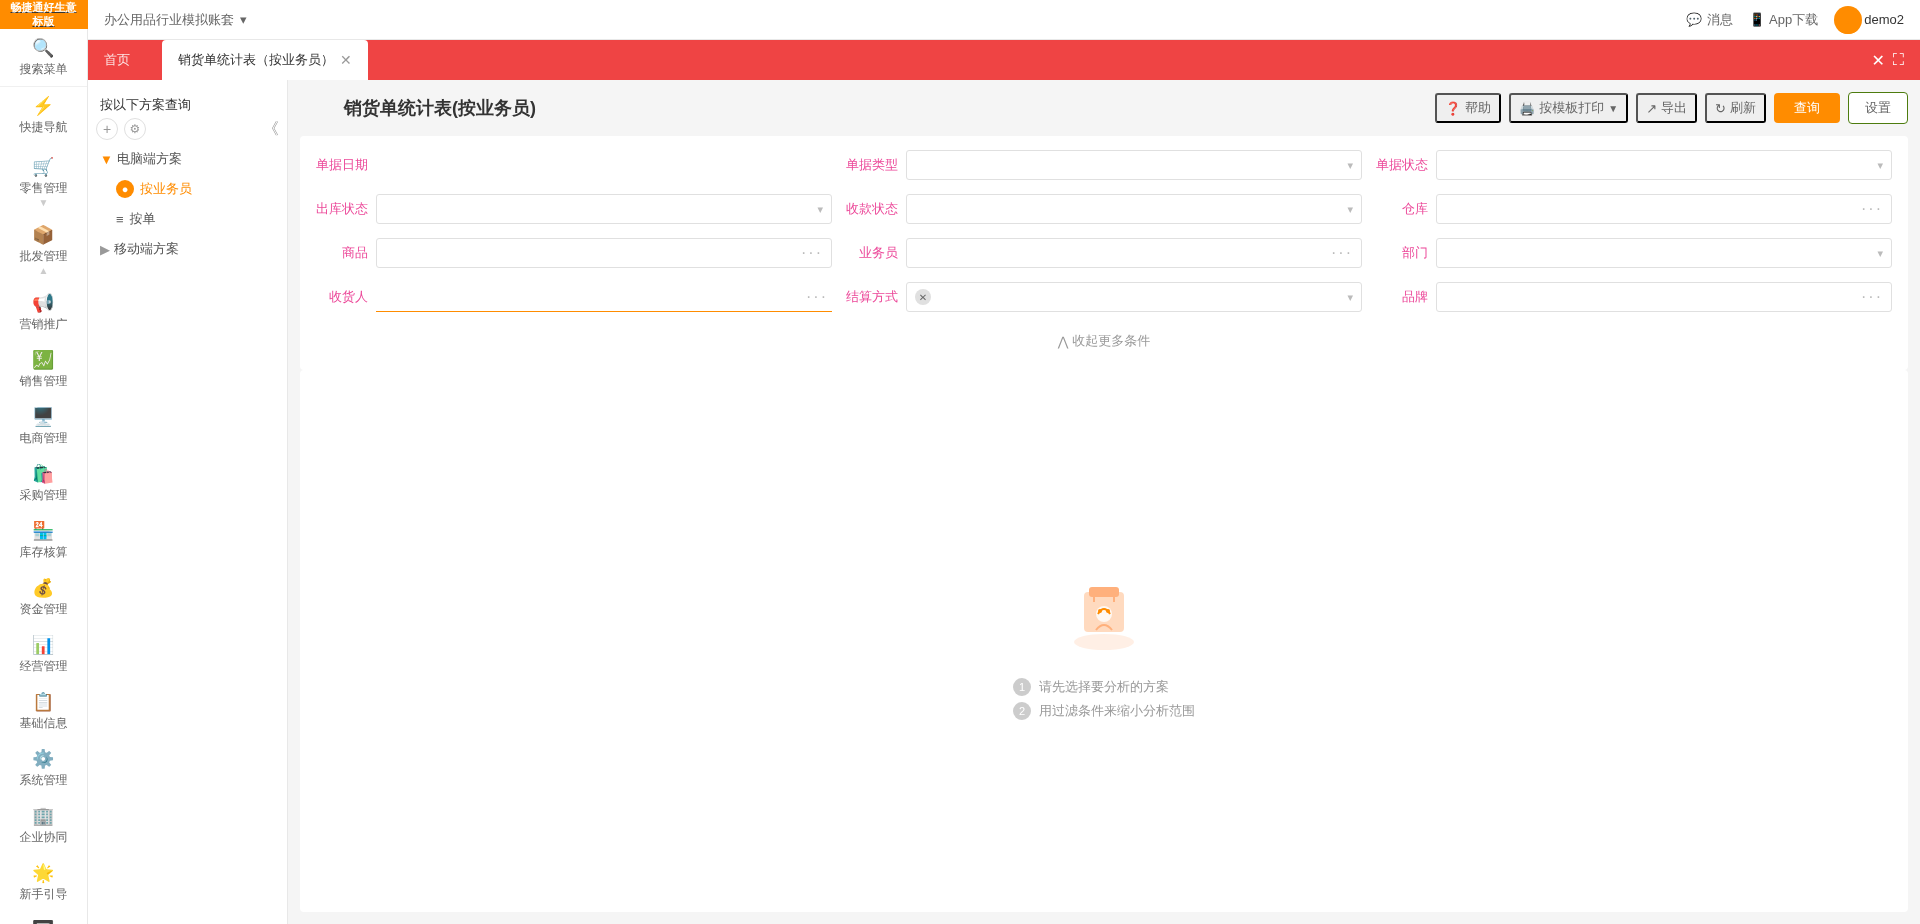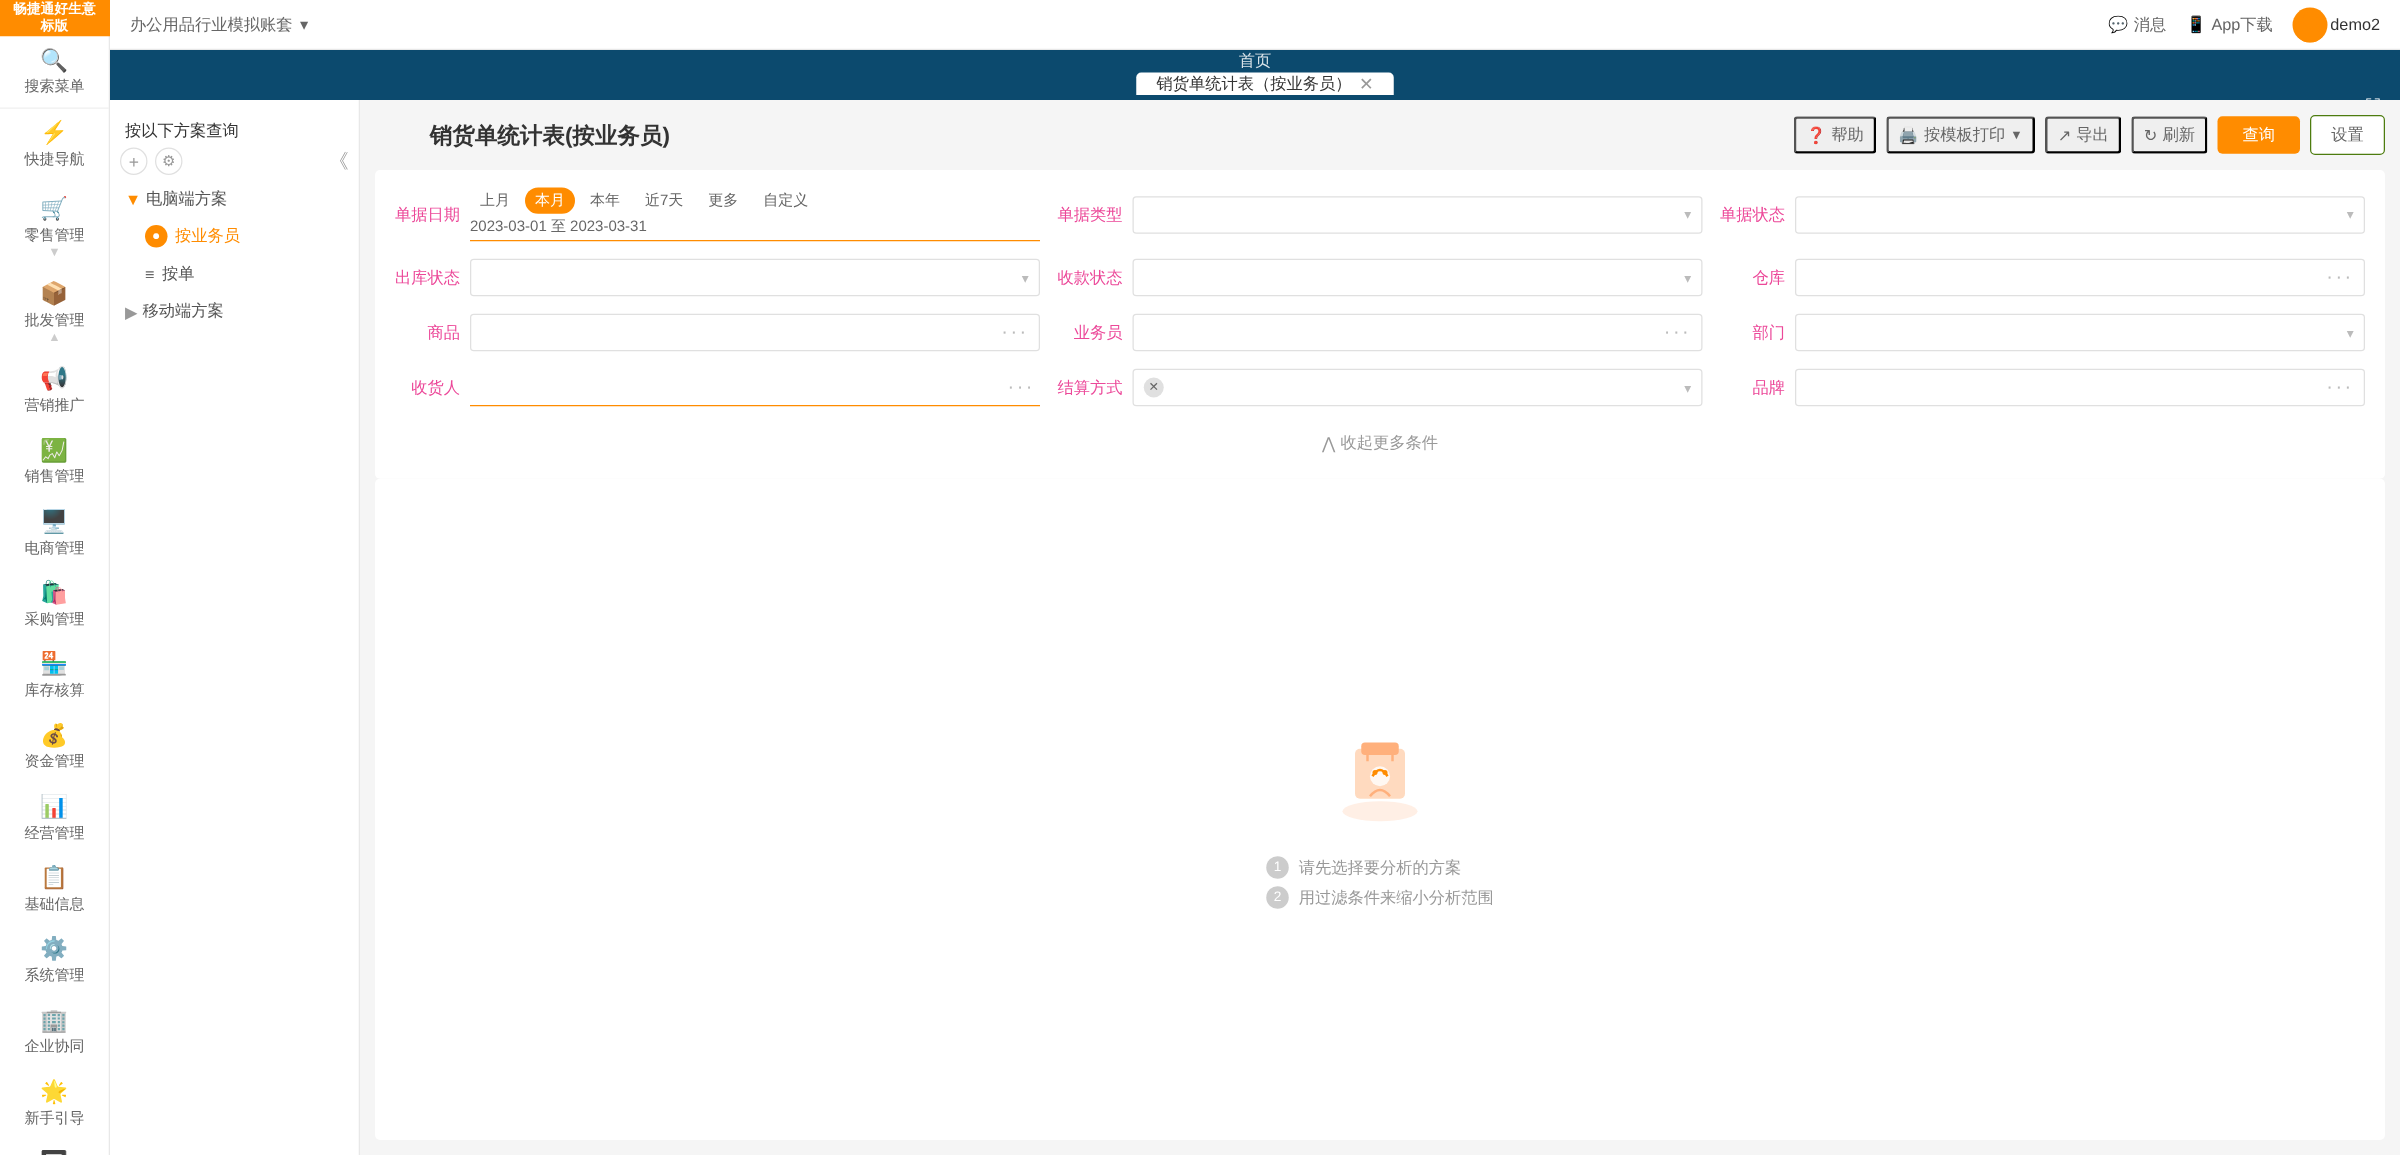--- a/index.html
+++ b/index.html
@@ -1,40 +1,40 @@
 <!DOCTYPE html>
 <html><head>
   <meta charset="utf-8">
   <style>
     * { box-sizing: border-box; margin: 0; padding: 0; }
     body { font-family: 'Microsoft YaHei', Arial, sans-serif; font-size: 13px; background: #f5f5f5; color: #333; display: flex; height: 924px; overflow: hidden; }
 
     
     .sidebar { width: 88px; background: #fff; border-right: 1px solid #e8e8e8; display: flex; flex-direction: column; align-items: center; padding-top: 0; flex-shrink: 0; }
-    .sidebar-logo { width: 88px; height: 56px; background: #ff8c00; display: flex; align-items: center; justify-content: center; flex-direction: column; }
+    .sidebar-logo { width: 88px; height: 56px; background: #ff8c00; display: flex; align-items: center; justify-content: center; flex-direction: column; text-decoration: underline; }
     .sidebar-logo-text { color: #fff; font-size: 10px; line-height: 1.3; text-align: center; }
     .sidebar-search { width: 100%; padding: 8px 0; border-bottom: 1px solid #f0f0f0; display: flex; flex-direction: column; align-items: center; cursor: pointer; color: #666; font-size: 12px; }
     .sidebar-nav-label { width: 100%; padding: 8px 0; display: flex; flex-direction: column; align-items: center; cursor: pointer; color: #666; font-size: 12px; }
     .sidebar-icon { font-size: 18px; margin-bottom: 2px; }
     .sidebar-divider { width: 60%; height: 1px; background: #f0f0f0; margin: 2px 0; }
 
     
     .main { flex: 1; display: flex; flex-direction: column; overflow: hidden; }
 
     
     .topbar { height: 40px; background: #fff; border-bottom: 1px solid #e8e8e8; display: flex; align-items: center; padding: 0 16px; gap: 16px; }
     .topbar-breadcrumb { color: #666; font-size: 13px; display: flex; align-items: center; gap: 6px; }
     .topbar-right { margin-left: auto; display: flex; align-items: center; gap: 16px; }
     .topbar-msg { display: flex; align-items: center; gap: 4px; color: #666; cursor: pointer; font-size: 13px; }
     .topbar-app { display: flex; align-items: center; gap: 4px; color: #666; cursor: pointer; font-size: 13px; }
     .topbar-user { display: flex; align-items: center; gap: 2px; cursor: pointer; text-align: center; }
     .topbar-avatar { width: 28px; height: 28px; border-radius: 50%; background: #ff8c00; display: flex; align-items: center; justify-content: center; color: #fff; font-size: 12px; overflow: hidden; }
 
     
-    .tabbar { height: 40px; background: #0c4a6e; display: flex; align-items: center; padding: 0 0 0 0; flex-direction: column; }
+    .tabbar { height: 40px; background: #ef4444; display: flex; align-items: center; padding: 0 0 0 0; }
     .tab { height: 40px; display: flex; align-items: center; padding: 0 16px; cursor: pointer; color: rgba(255,255,255,0.85); font-size: 13px; gap: 6px; }
     .tab.active { background: #fff; color: #333; border-radius: 4px 4px 0 0; margin-left: 16px; }
     .tab-close { color: #999; font-size: 14px; cursor: pointer; }
     .tab-maximize { margin-left: auto; color: #fff; padding-right: 16px; display: flex; gap: 8px; }
     .tab-maximize span { cursor: pointer; font-size: 16px; }
 
     
     .content { flex: 1; display: flex; overflow: hidden; background: #f5f5f5; }
 
     
@@ -258,31 +258,20 @@
           </button>
         </div>
       </div>
 
       <div class="filter-section">
 
         <div class="filter-row-grid">
 
           <div class="filter-field">
             <span class="filter-field-label">单据日期</span>
-            <div style="display:flex;flex-direction:column;flex:1;gap:2px;">
-              <div class="date-range-btns">
-                <span class="date-btn">上月</span>
-                <span class="date-btn active">本月</span>
-                <span class="date-btn">本年</span>
-                <span class="date-btn">近7天</span>
-                <span class="date-btn">更多</span>
-                <span class="date-btn">自定义</span>
-              </div>
-              <div style="font-size:12px;color:#666;border-bottom:1px solid #ff8c00;padding-bottom:2px;">2023-03-01 至 2023-03-31</div>
-            </div>
           </div>
 
           <div class="filter-field">
             <span class="filter-field-label">单据类型</span>
             <div class="filter-field-input" style="width:100%;justify-content:space-between;">
               <span class="placeholder"></span>
               <span class="arrow">▾</span>
             </div>
           </div>
 

